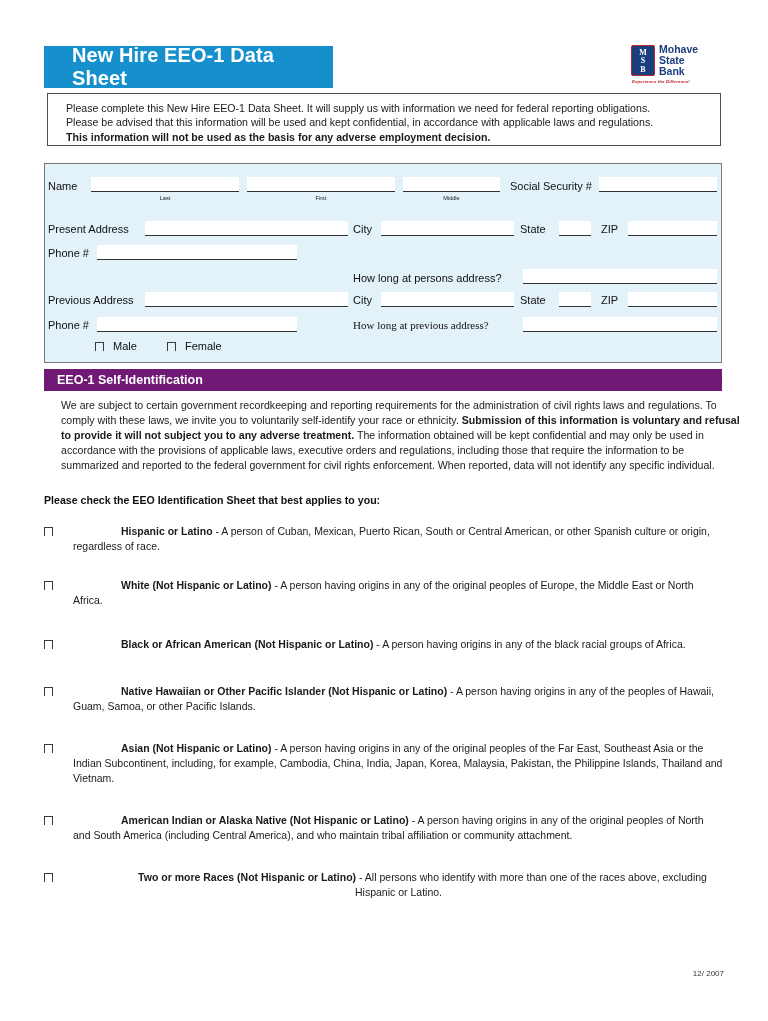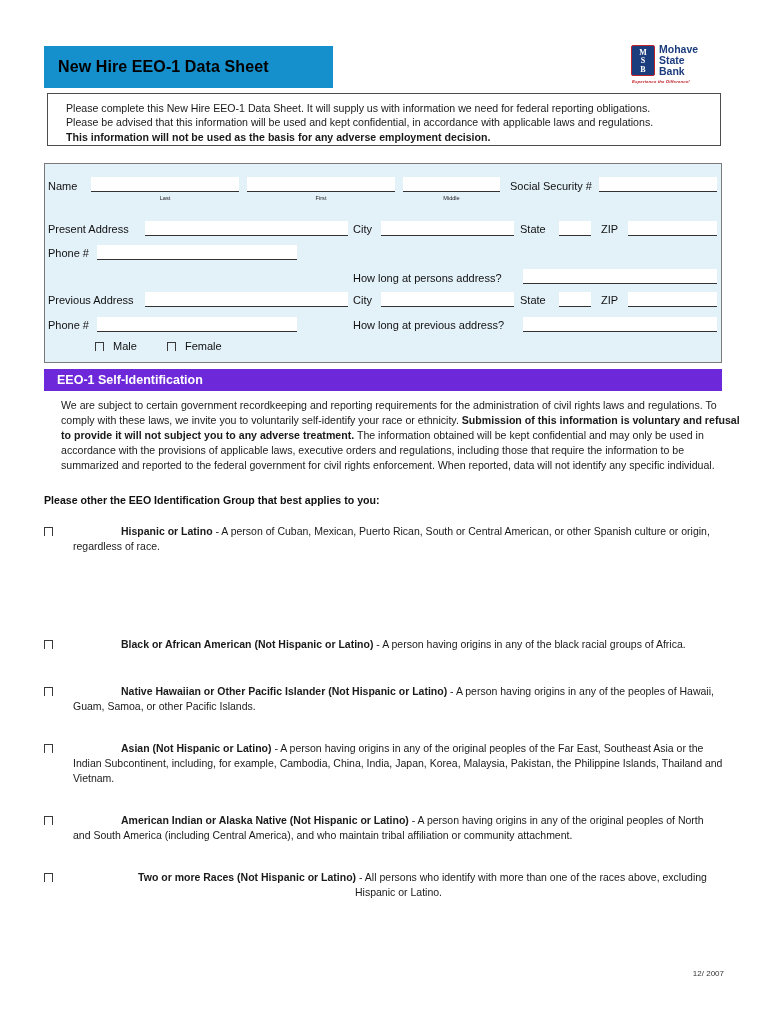--- a/index.html
+++ b/index.html
@@ -35,25 +35,25 @@
   .title-banner {
     position: absolute;
     left: 0; top: 0;
     width: 289px;
     height: 42px;
     background: #1590cd;
     display: flex;
     align-items: center;
   }
   .title-banner span {
-    color: #000000;
-    font-size: 16px;
+    color: #ffffff;
+    font-size: 20px;
     font-weight: bold;
     letter-spacing: 0.1px;
-    padding-left: 14px;
+    padding-left: 28px;
   }
 
   .logo {
     position: absolute;
     right: 0;
     top: -2px;
     width: 104px;
     height: 48px;
   }
   .logo-mark {
@@ -168,21 +168,21 @@
     background: transparent;
   }
 
   
   .section-banner {
     position: absolute;
     left: 44px;
     top: 369px;
     width: 678px;
     height: 22px;
-    background: #6d28d9;
+    background: #701a75;
     display: flex;
     align-items: center;
   }
   .section-banner span {
     color: #ffffff;
     font-size: 12.5px;
     font-weight: bold;
     padding-left: 13px;
   }
 
@@ -303,44 +303,48 @@
     <div class="wline" style="left:100px; top:128px; width:203px;"></div>
     <div class="fld-label" style="left:308px; top:130px;">City</div>
     <div class="wline" style="left:336px; top:128px; width:133px;"></div>
     <div class="fld-label" style="left:475px; top:130px;">State</div>
     <div class="wline" style="left:514px; top:128px; width:32px;"></div>
     <div class="fld-label" style="left:556px; top:130px;">ZIP</div>
     <div class="wline" style="left:583px; top:128px; width:89px;"></div>
 
     <div class="fld-label" style="left:3px; top:155px;">Phone #</div>
     <div class="wline" style="left:52px; top:153px; width:200px;"></div>
-    <div class="fld-label" style="left:308px; top:155px;">How long at previous address?</div>
+    <div class="fld-label" style="left:308px; top:155px;font-family:Liberation Serif, serif;">How long at previous address?</div>
     <div class="wline" style="left:478px; top:153px; width:194px;"></div>
 
     <div class="checkbox" style="left:50px; top:178px;"></div>
     <div class="fld-label" style="left:68px; top:176px;">Male</div>
     <div class="checkbox" style="left:122px; top:178px;"></div>
     <div class="fld-label" style="left:140px; top:176px;">Female</div>
   </div>
 
   <div class="section-banner">
     <span>EEO-1 Self-Identification</span>
   </div>
 
   <div class="body-para">
     <span>We are subject to certain government recordkeeping and reporting requirements for the administration of civil rights laws and regulations. To comply with these laws, we invite you to voluntarily self-identify your race or ethnicity. </span><b>Submission of this information is voluntary and refusal to provide it will not subject you to any adverse treatment.</b><span> The information obtained will be kept confidential and may only be used in accordance with the provisions of applicable laws, executive orders and regulations, including those that require the information to be summarized and reported to the federal government for civil rights enforcement. When reported, data will not identify any specific individual.</span>
   </div>
 
-  <div class="check-instruct">Please other the EEO Identification Group that best applies to you:</div>
+  <div class="check-instruct">Please check the EEO Identification Sheet that best applies to you:</div>
 
   <div class="opt" style="top:524px;">
     <div class="obox"></div>
     <div class="otext"><b>Hispanic or Latino</b><span> - A person of Cuban, Mexican, Puerto Rican, South or Central American, or other Spanish culture or origin, regardless of race.</span></div>
   </div>
 
+  <div class="opt" style="top:578px;">
+    <div class="obox"></div>
+    <div class="otext"><b>White (Not Hispanic or Latino)</b><span> - A person having origins in any of the original peoples of Europe, the Middle East or North Africa.</span></div>
+  </div>
 
   <div class="opt" style="top:637px;">
     <div class="obox"></div>
     <div class="otext"><b>Black or African American (Not Hispanic or Latino)</b><span> - A person having origins in any of the black racial groups of Africa.</span></div>
   </div>
 
   <div class="opt" style="top:684px;">
     <div class="obox"></div>
     <div class="otext"><b>Native Hawaiian or Other Pacific Islander (Not Hispanic or Latino)</b><span> - A person having origins in any of the peoples of Hawaii, Guam, Samoa, or other Pacific Islands.</span></div>
   </div>

